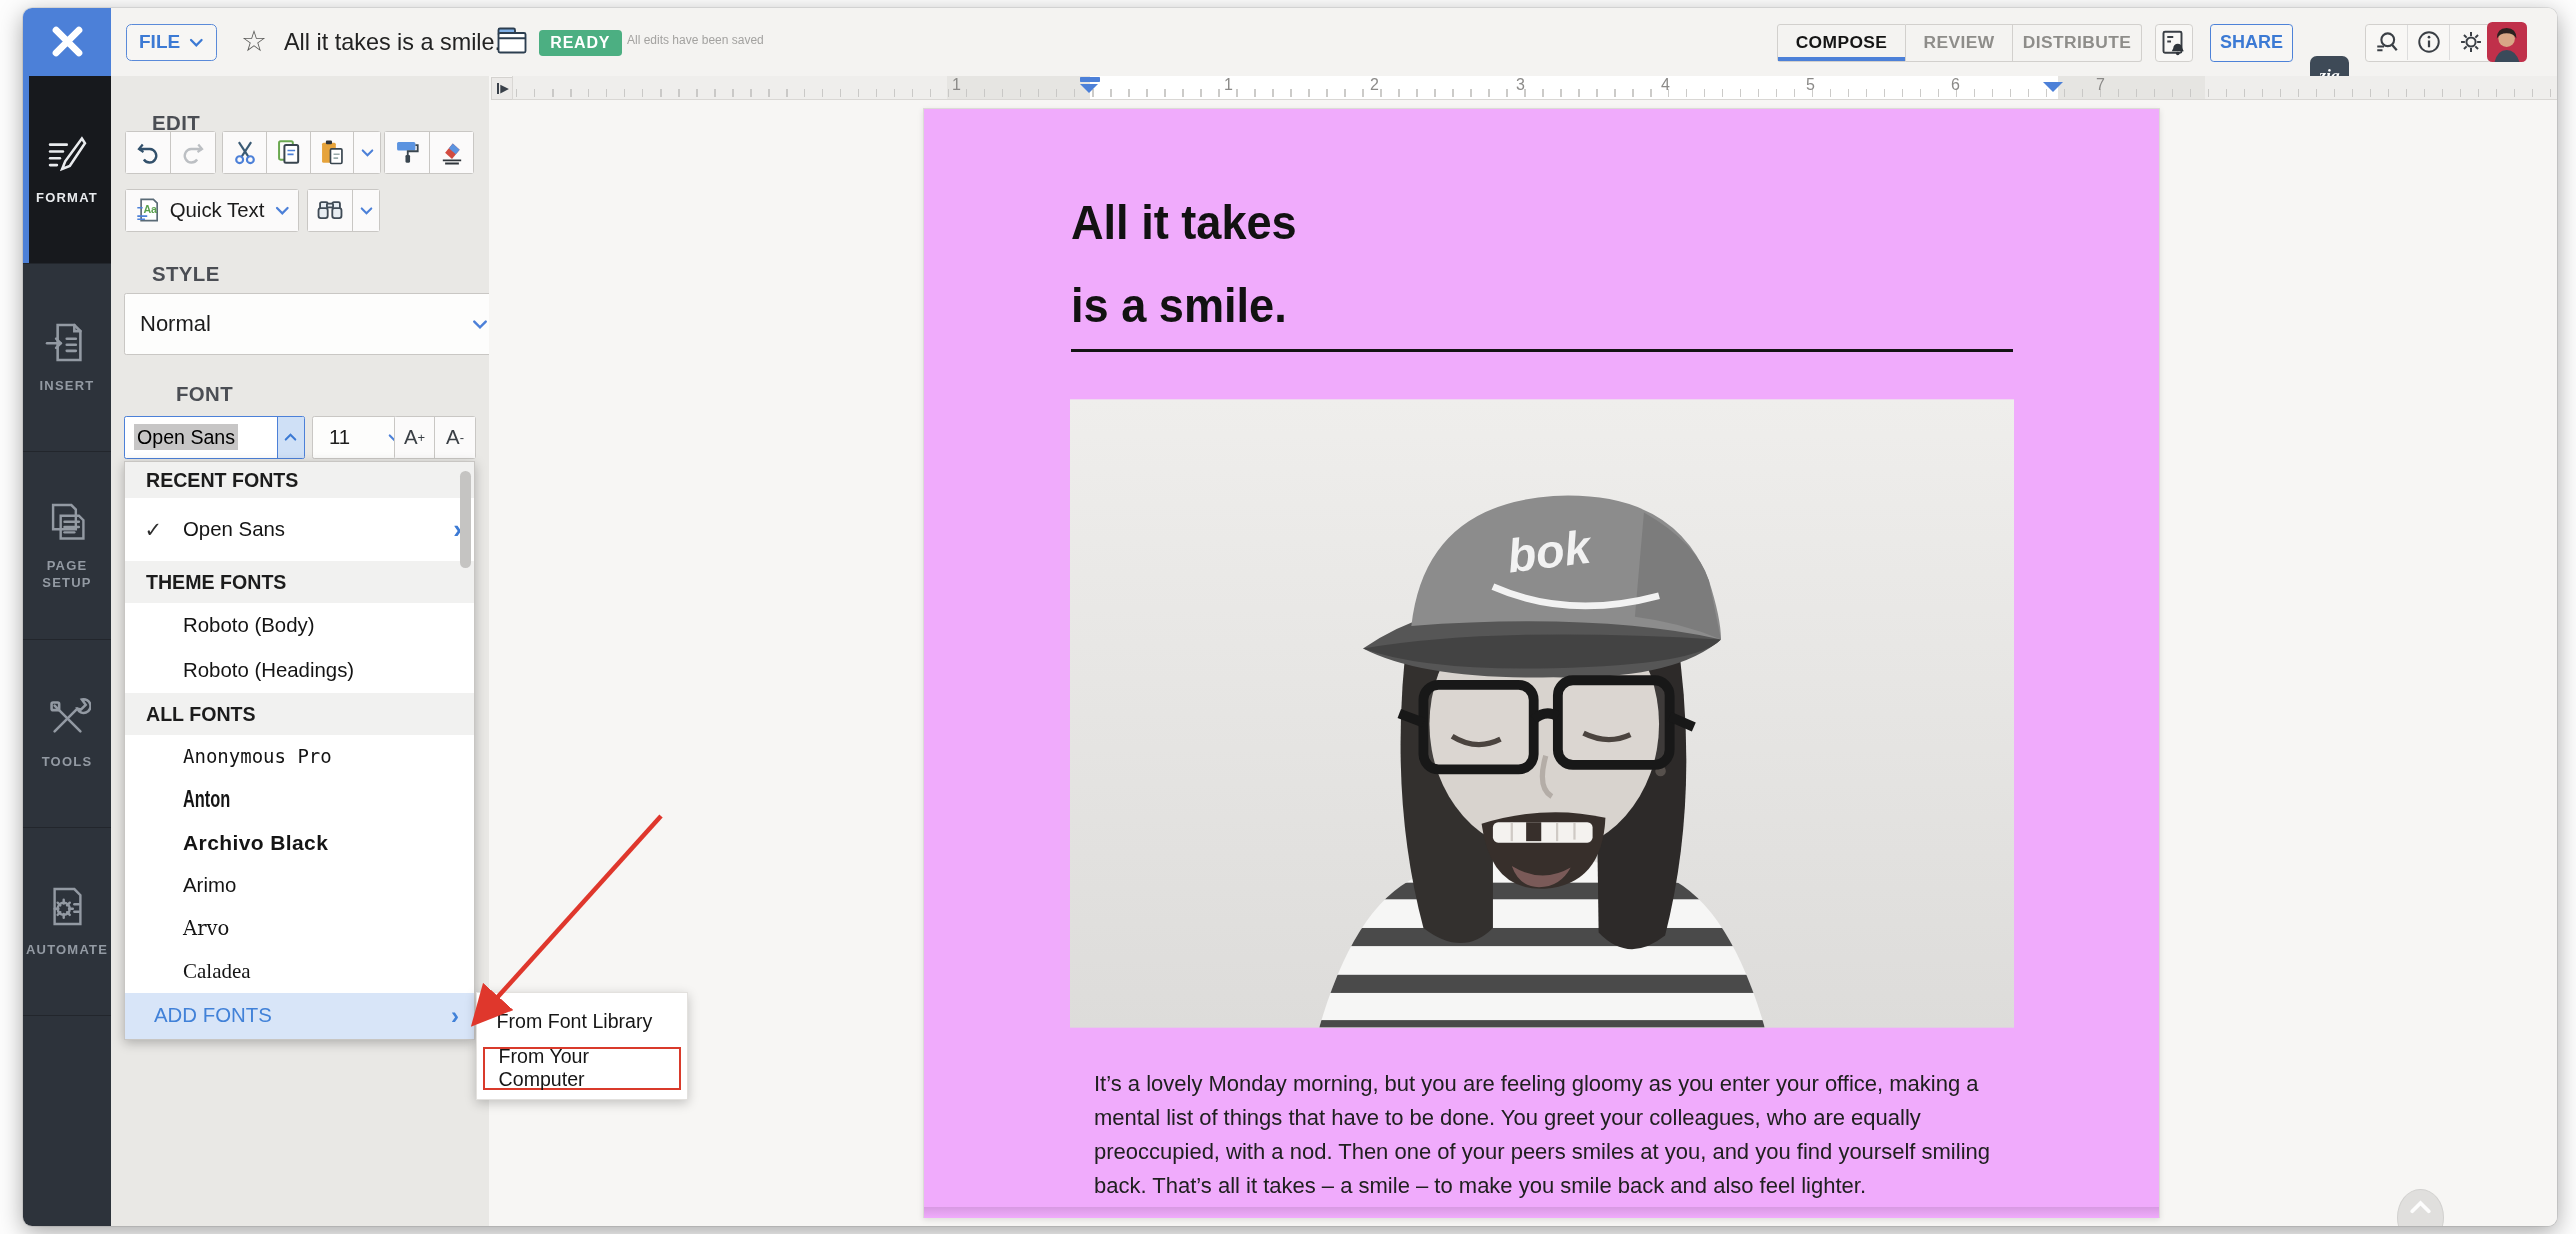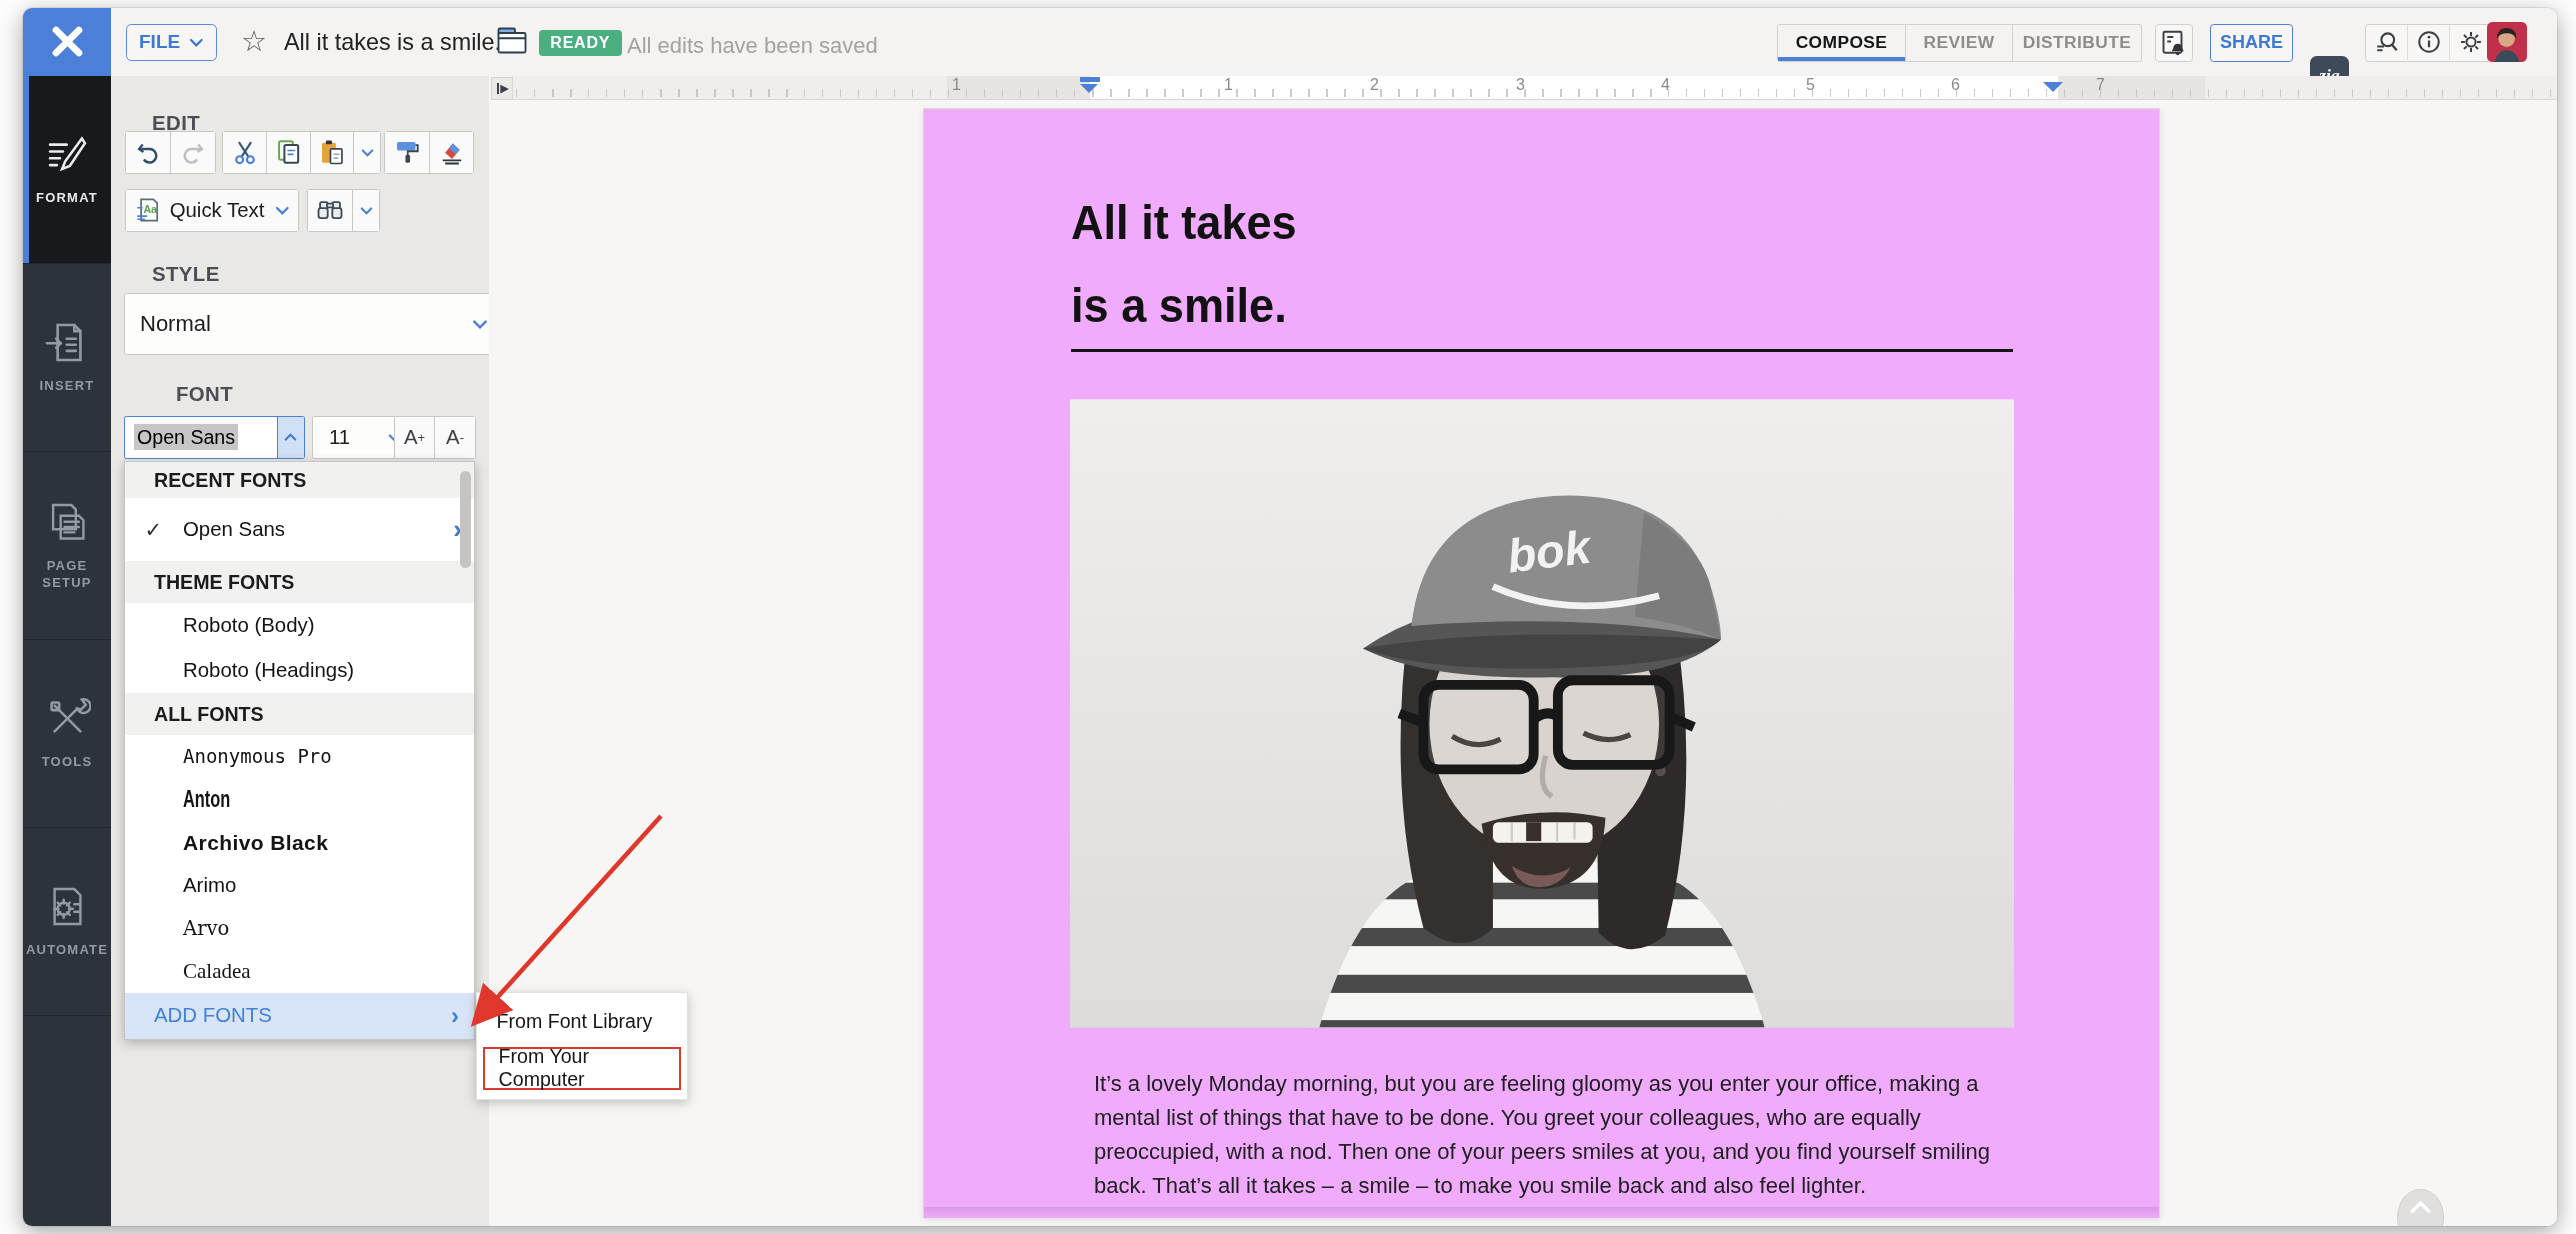--- a/index.html
+++ b/index.html
@@ -12,21 +12,21 @@
   
   .header{position:absolute;left:0;top:0;width:100%;height:68px;background:#f4f3f1;border-bottom:0.8px solid #d7d5d2;}
   .logo{left:0;top:0;width:88px;height:68px;background:#4c80d8;display:flex;align-items:center;justify-content:center;}
   .file-btn{left:103px;top:16px;height:35px;padding:0 12px;border:1.5px solid #5a8ad9;border-radius:5.3px;
             color:#3c7ad4;font-size:19px;font-weight:700;display:flex;align-items:center;gap:7.6px;background:#f7f6f4;}
   .star{left:218px;top:18px;font-size:29px;color:#5a5a58;line-height:30px;}
   .doc-title{left:261px;top:21px;font-size:23.4px;color:#222;}
   .folder-ic{left:474px;top:19.6px;}
   .ready{left:516px;top:22px;height:26px;padding:0 11.3px;background:#4caf82;border-radius:3.8px;color:#fff;
          font-size:16px;font-weight:700;letter-spacing:0.8px;display:flex;align-items:center;}
-  .saved{left:604px;top:25px;font-size:22px;color:#a3a2a0;}
+  .saved{left:604px;top:25px;font-size:12px;color:#a3a2a0;}
   .tabs{left:1754px;top:16px;height:36px;display:flex;}
   .tab{height:36px;border:0.8px solid #d2d0cd;border-left:none;display:flex;align-items:center;justify-content:center;
        font-size:17.4px;font-weight:700;letter-spacing:0.4px;color:#8e8d8a;position:relative;background:#f4f3f1;}
   .tab:first-child{border-left:0.8px solid #d2d0cd;border-radius:3px 0 0 3px;}
   .tab:last-child{border-radius:0 3px 3px 0;}
   .tab.active{color:#151515;}
   .tab.active::after{content:"";position:absolute;left:0;right:0;bottom:0;height:3.8px;background:#4c80d8;}
   .hbtn{border:0.8px solid #d2d0cd;border-radius:3.8px;background:#f8f7f5;display:flex;align-items:center;justify-content:center;}
   .share{left:2187px;top:16px;width:81px;height:36px;border:1.5px solid #4d82d8;border-radius:3.8px;color:#3c7ad4;
          font-size:18px;font-weight:700;display:flex;align-items:center;justify-content:center;background:#f7f6f4;}
@@ -56,21 +56,21 @@
   .select{background:#fdfdfc;border:0.8px solid #c9c7c4;border-radius:2.3px;display:flex;align-items:center;}
   .chev{width:16.6px;height:16.6px;flex:0 0 auto;}
   .fontcombo{display:flex;border:1.5px solid #4c80d8;border-radius:2.3px;overflow:hidden;background:#fff;}
   .fontcombo .val{padding:0 9px;font-size:19.6px;display:flex;align-items:center;}
   .fontcombo .val .sel{background:#c7c6c6;padding:1.5px 3px;}
   .fontcombo .up{width:26.4px;background:#cfe0f6;border-left:1.5px solid #4c80d8;display:flex;align-items:center;justify-content:center;}
 
   
   .dropdown{position:absolute;left:13px;top:385px;width:349px;background:#fff;border:0.8px solid #c8c6c3;
             box-shadow:0 3px 10.6px rgba(0,0,0,.25);z-index:5;}
-  .dd-header{height:36px;line-height:36px;background:#f1f1f0;padding-left:29px;font-size:19.6px;font-weight:700;color:#1c1c1c;}
+  .dd-header{height:36px;line-height:36px;background:#f1f1f0;padding-left:21px;font-size:19.6px;font-weight:700;color:#1c1c1c;}
   .dd-item{position:relative;height:43px;line-height:43px;padding-left:58px;font-size:20.4px;color:#141414;}
   .dd-item.recent{height:63px;line-height:63px;}
   .dd-check{position:absolute;left:19.6px;top:0;font-size:21px;color:#2e2e2e;}
   .dd-sub{position:absolute;right:12px;top:0;font-size:26px;font-weight:700;color:#3c7ad4;}
   .f-mono{font-family:"DejaVu Sans Mono",monospace;font-size:19px;}
   .f-anton{display:inline-block;font-weight:800;font-size:23.4px;transform:scaleX(.70);transform-origin:left center;}
   .f-archivo{font-weight:900;font-size:21px;letter-spacing:0.4px;}
   .f-arvo{font-family:"DejaVu Serif",serif;font-size:19.6px;}
   .f-caladea{font-family:"Liberation Serif",serif;font-size:21px;}
   .dd-scroll{position:absolute;right:3px;top:9px;width:10.6px;height:97px;border-radius:5.3px;background:#c5c4c2;}

